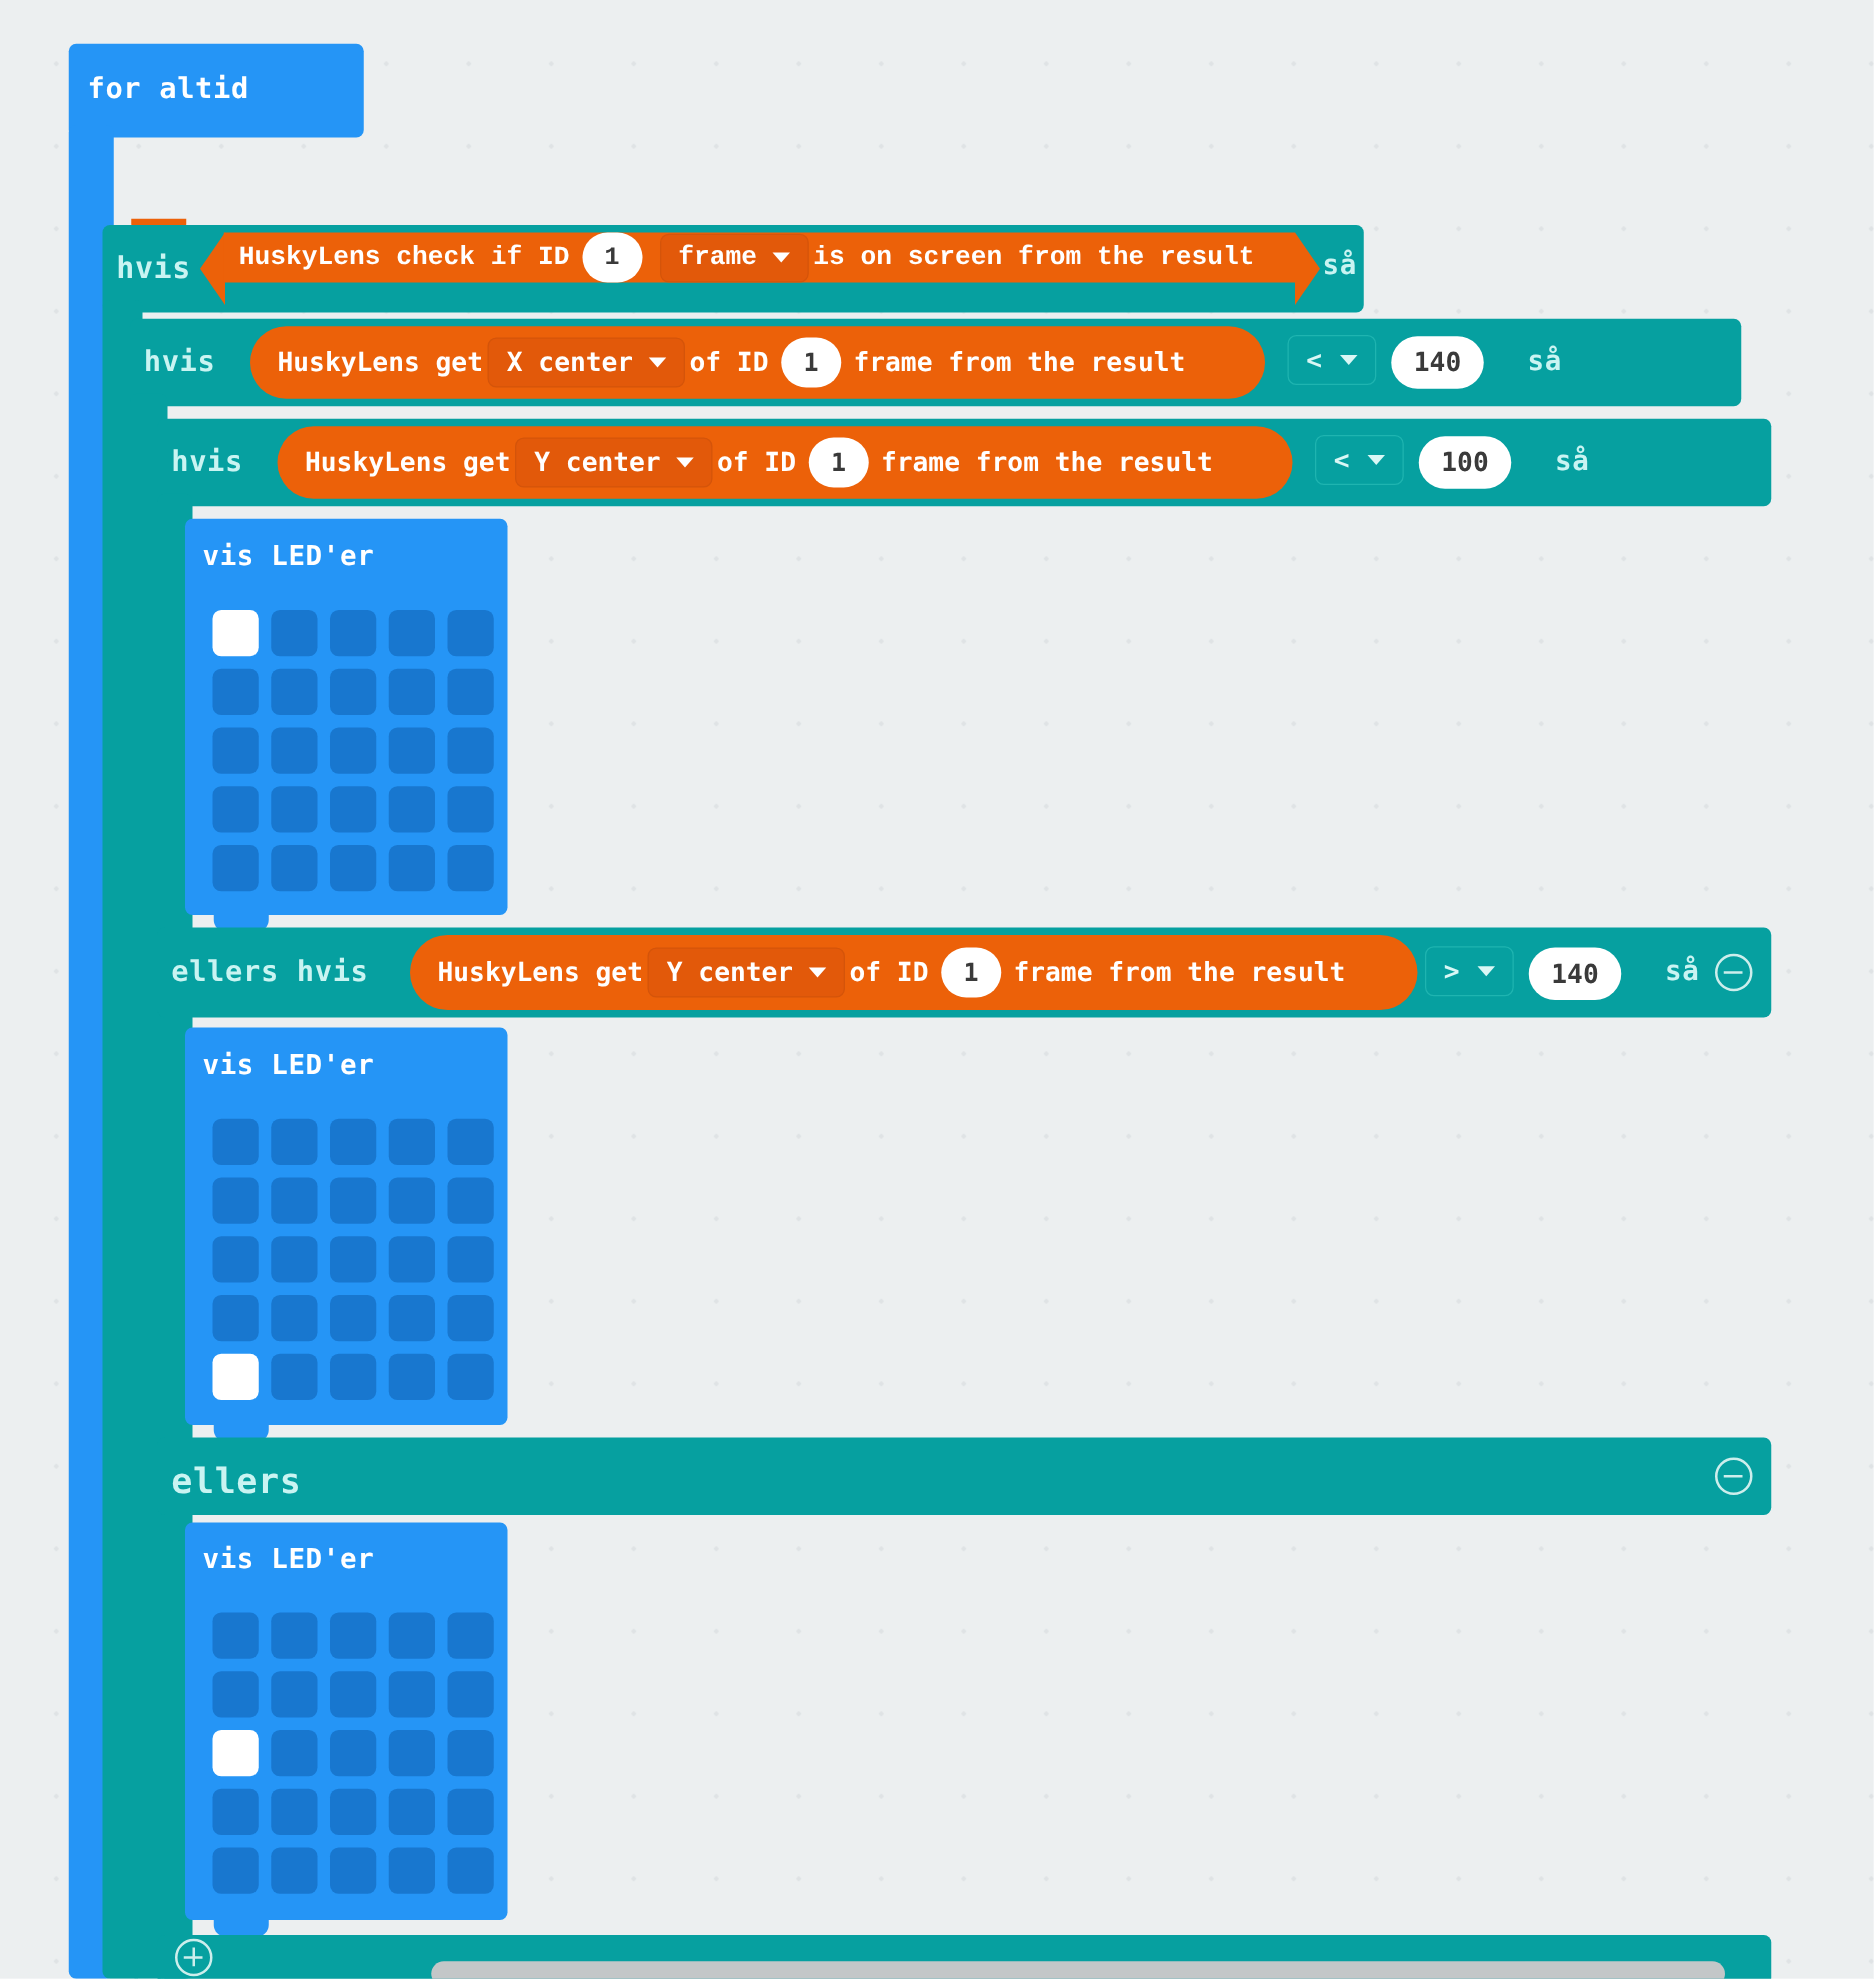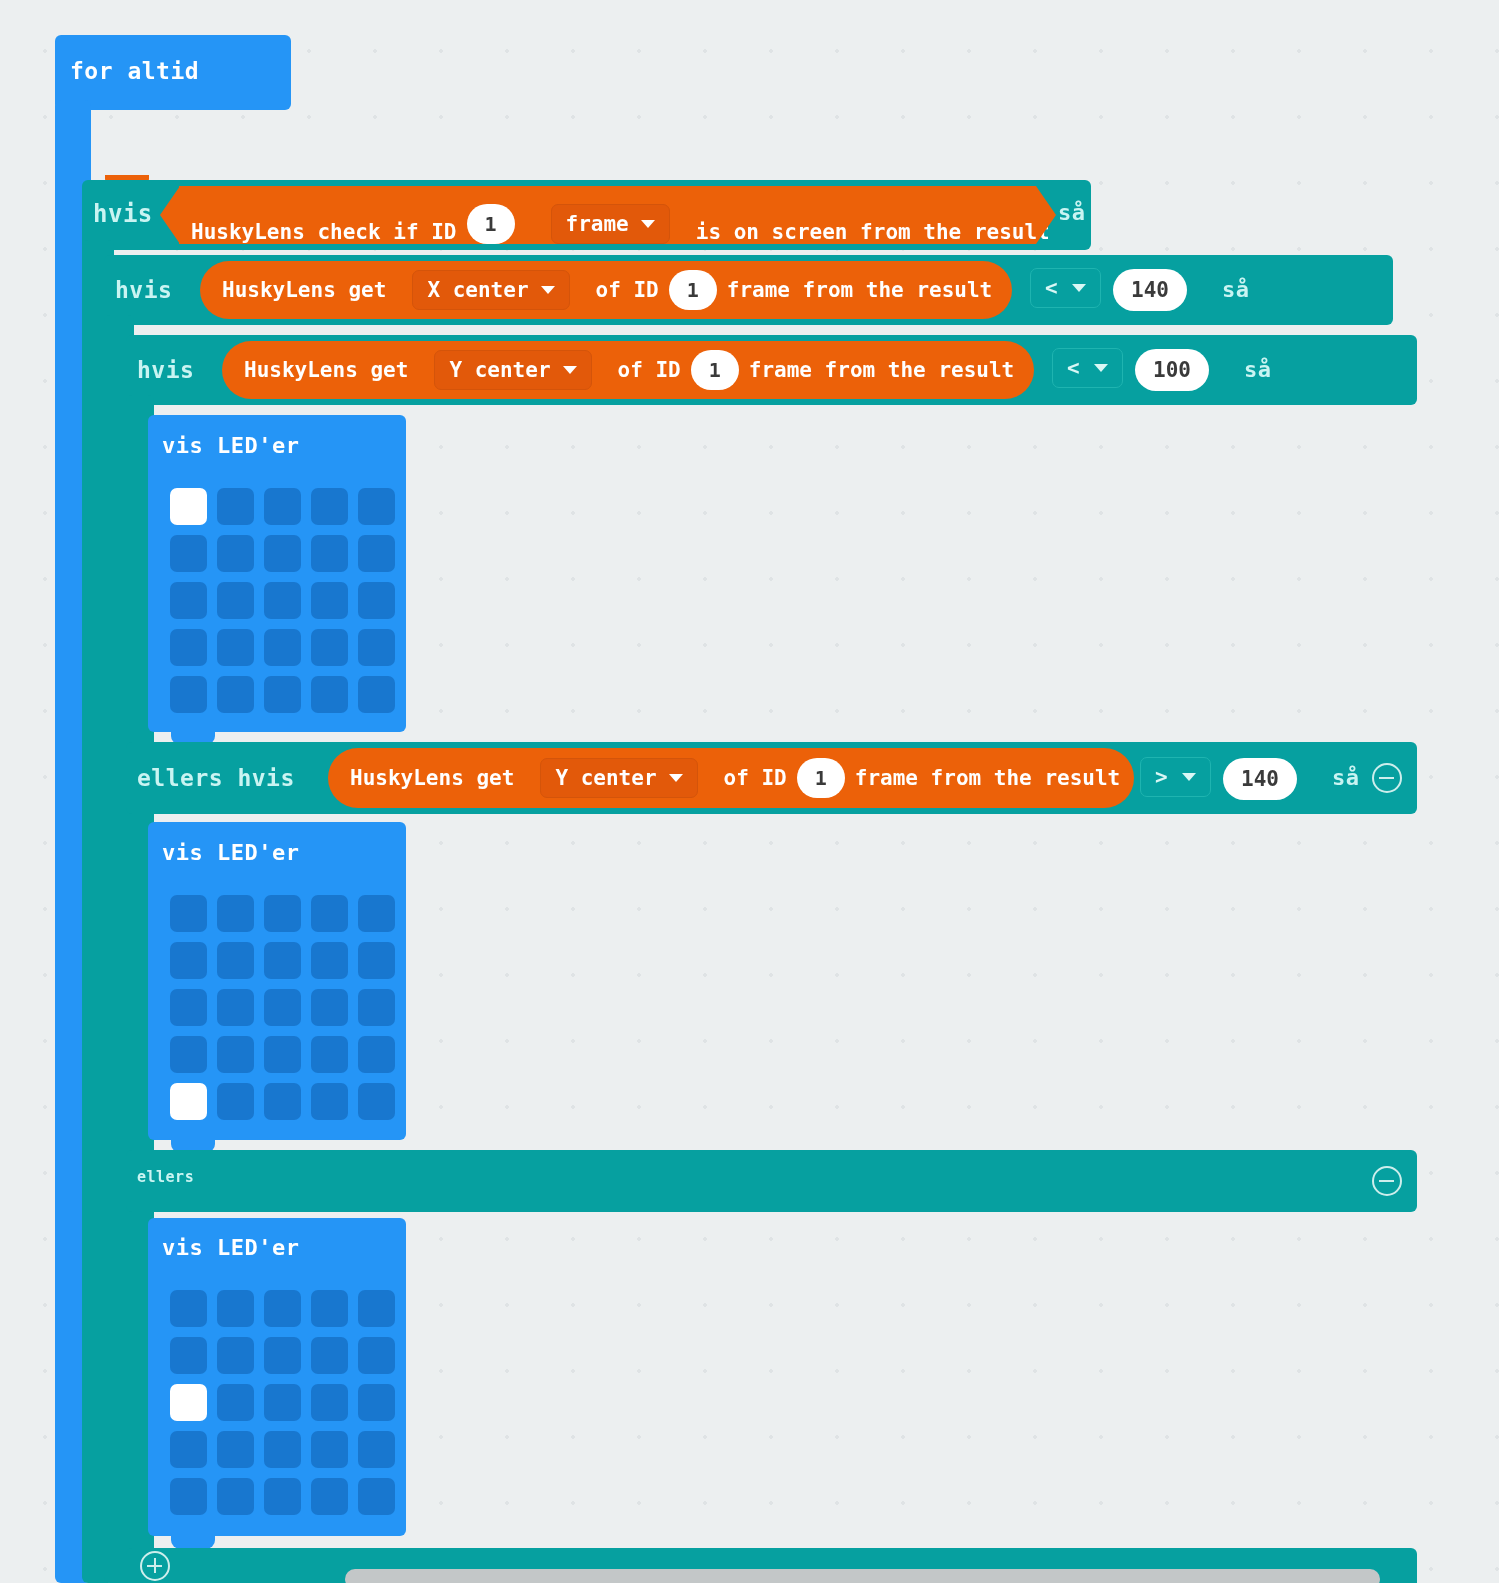--- a/index.html
+++ b/index.html
@@ -77,21 +77,21 @@
 
   
   .ddn {
     display: inline-flex;
     align-items: center;
     gap: 12px;
     background: #e2590a;
     border: 1px solid #d4540a;
     border-radius: 7px;
     padding: 7px 14px;
-    margin: 0 26px;
+    margin: 0 4px;
     color: #ffffff;
     font-weight: bold;
   }
   
   .ddn-teal {
     position: absolute;
     display: inline-flex;
     align-items: center;
     gap: 14px;
     background: #06a0a0;
@@ -177,23 +177,23 @@
   <div class="notch" style="left:105px; top:175px; background:#ec6109;"></div>
 
   <div class="teal blk" style="left:82px; top:180px; width:1009px; height:70px;"></div>
   <div class="teal blk" style="left:82px; top:240px; width:32px; height:1343px;"></div>
   <div class="teal-label" style="left:93px; top:200px; font-size:24px;">hvis</div>
 
   <div style="position:absolute; left:160px; top:186px; height:58px;">
     <div style="position:absolute; left:0; top:0; width:0; height:0;
                 border-top:29px solid transparent; border-bottom:29px solid transparent;
                 border-right:20px solid #ec6109;"></div>
-    <div style="position:absolute; left:19px; top:0; width:857px; height:58px;
-                background:#ec6109; display:flex; align-items:flex-end; font-size:21px;
-                color:#fff; font-weight:bold; padding-left:12px; white-space:nowrap;">
+    <div style="position:absolute; left:19px; top:0; width:857px; height:40px;
+                background:#ec6109; display:flex; align-items:center; font-size:21px;
+                color:#fff; font-weight:bold; padding-left:12px; white-space:nowrap;font-family:Liberation Mono, monospace;">
       <span>HuskyLens check if ID</span>
       <span class="numfield">1</span>
       <span class="ddn">
         <span>frame</span>
         <i class="caret"></i>
       </span>
       <span>is on screen from the result</span>
     </div>
     <div style="position:absolute; left:876px; top:0; width:0; height:0;
                 border-top:29px solid transparent; border-bottom:29px solid transparent;
@@ -333,21 +333,21 @@
     <div class="led"></div>
     <div class="led"></div>
     <div class="led on"></div>
     <div class="led"></div>
     <div class="led"></div>
     <div class="led"></div>
     <div class="led"></div>
   </div>
 
   <div class="teal blk" style="left:126px; top:1150px; width:1291px; height:62px;"></div>
-  <div class="teal-label" style="left:137px; top:1168px; font-size:15px;">ellers</div>
+  <div class="teal-label" style="left:137px; top:1168px; font-size:28px;">ellers</div>
   <div class="circ" style="left:1372px; top:1166px;"></div>
 
   <div class="led-blk" style="left:148px; top:1218px; width:258px; height:318px;"></div>
   <div class="notch" style="left:171px; top:1536px; background:#2595f6;"></div>
   <div class="led-title" style="left:162px; top:1235px; font-size:22px;">vis LED'er</div>
   <div class="led-grid" style="left:170px; top:1290px;">
     <div class="led"></div>
     <div class="led"></div>
     <div class="led"></div>
     <div class="led"></div>

